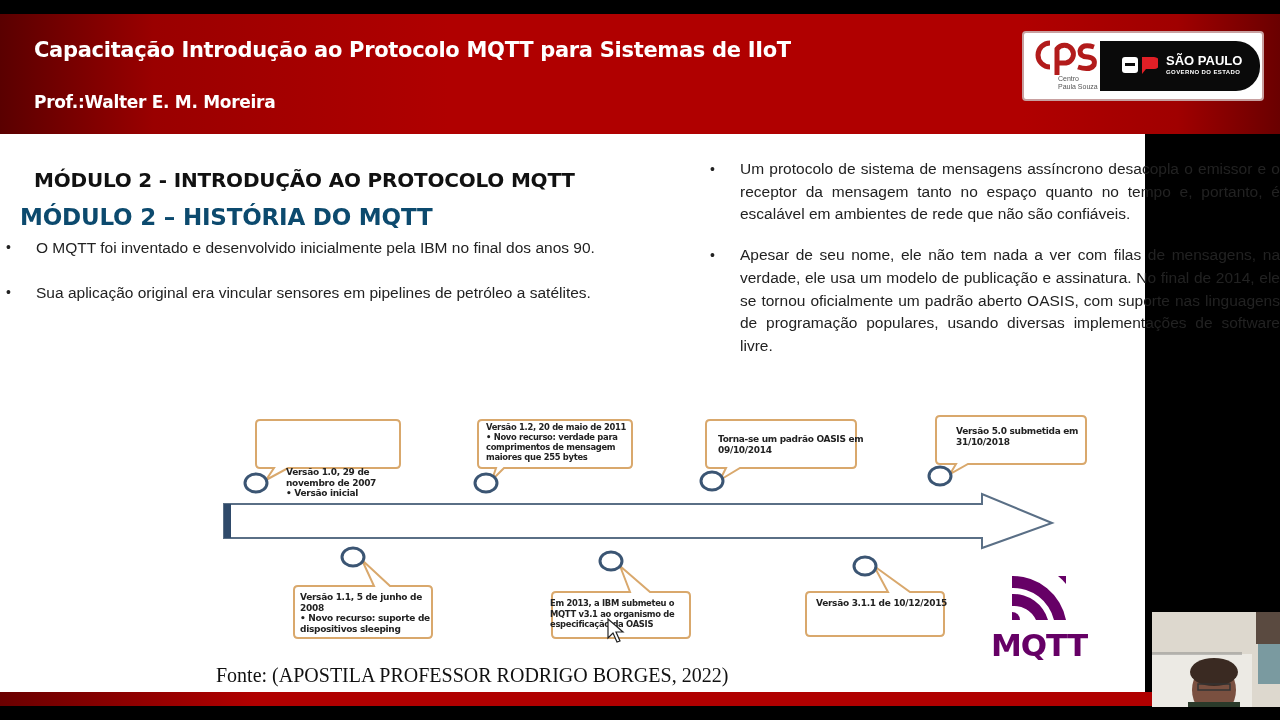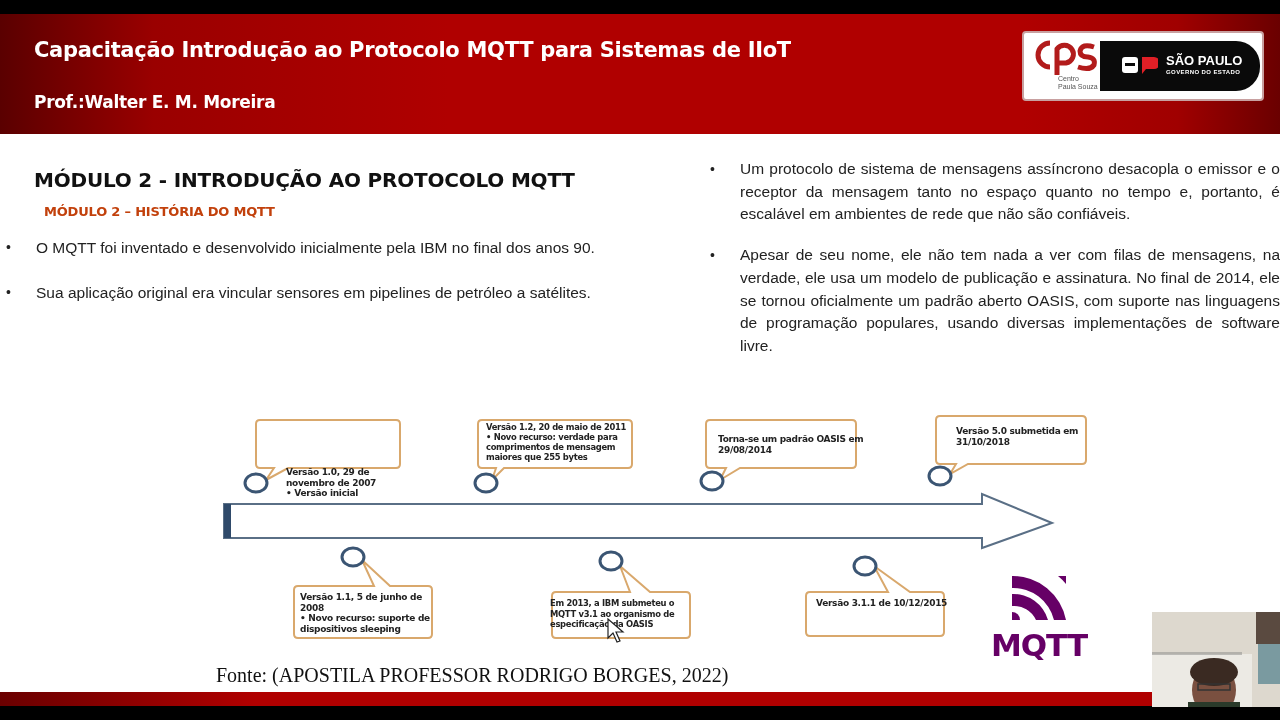--- a/index.html
+++ b/index.html
@@ -28,29 +28,29 @@
     position: absolute; left: 28px; top: 38px; font-size: 7px; line-height: 8px; color: #555;
   }
   .sp-box {
     position: absolute; left: 76px; top: 8px; width: 160px; height: 50px;
     background: #0a0a0a; border-radius: 0 24px 24px 0;
   }
   .sp-mark { position: absolute; left: 22px; top: 14px; width: 36px; height: 20px; }
   .sp-name { position: absolute; left: 66px; top: 12px; color: #fff; font-weight: bold; font-size: 13px; }
   .sp-sub { position: absolute; left: 66px; top: 28px; color: #fff; font-weight: bold; font-size: 6px; letter-spacing: 0.4px; }
 
-  .slide-body { position: absolute; left: 0; top: 134px; width: 1280px; height: 558px; background: #fff; }
+  .slide-body { position: absolute; left: 0; top: 134px; width: 1145px; height: 558px; background: #fff; }
 
   .module-title {
     position: absolute; left: 34px; top: 34px; color: #111;
     font-family: "DejaVu Sans", sans-serif; font-weight: bold; font-size: 20px; letter-spacing: -0.2px;
   }
   .module-sub {
-    position: absolute; left: 44px; top: 70px; color: #c2410c;
-    font-family: "DejaVu Sans", sans-serif; font-weight: bold; font-size: 13px; letter-spacing: -0.2px;
+    position: absolute; left: 20px; top: 70px; color: #0c4a6e;
+    font-family: "DejaVu Sans", sans-serif; font-weight: bold; font-size: 23px; letter-spacing: -0.2px;
   }
   .bullets { position: absolute; list-style: none; }
   .bullets li {
     position: relative; color: #222; font-size: 15.5px; line-height: 23px;
     text-align: justify; padding-left: 30px;
   }
   .bullets li::before { content: "\2022"; position: absolute; left: 0; top: 0; color: #222; font-size: 14px; }
   .bullets.left { left: 6px; top: 102px; width: 698px; }
   .bullets.right { left: 710px; top: 24px; width: 570px; }
   .bullets.right li { font-size: 15.5px; line-height: 22.7px; }
@@ -160,21 +160,21 @@
       <div>• Versão inicial</div>
     </div>
     <div class="callout" style="left:276px;top:16px;font-size:8.4px;line-height:10px;">
       <div>Versão 1.2, 20 de maio de 2011</div>
       <div>• Novo recurso: verdade para</div>
       <div>comprimentos de mensagem</div>
       <div>maiores que 255 bytes</div>
     </div>
     <div class="callout" style="left:508px;top:28px;">
       <div>Torna-se um padrão OASIS em</div>
-      <div>29/08/2014</div>
+      <div>09/10/2014</div>
     </div>
     <div class="callout" style="left:746px;top:20px;">
       <div>Versão 5.0 submetida em</div>
       <div>31/10/2018</div>
     </div>
 
     <div class="callout" style="left:90px;top:186px;">
       <div>Versão 1.1, 5 de junho de</div>
       <div>2008</div>
       <div>• Novo recurso: suporte de</div>

